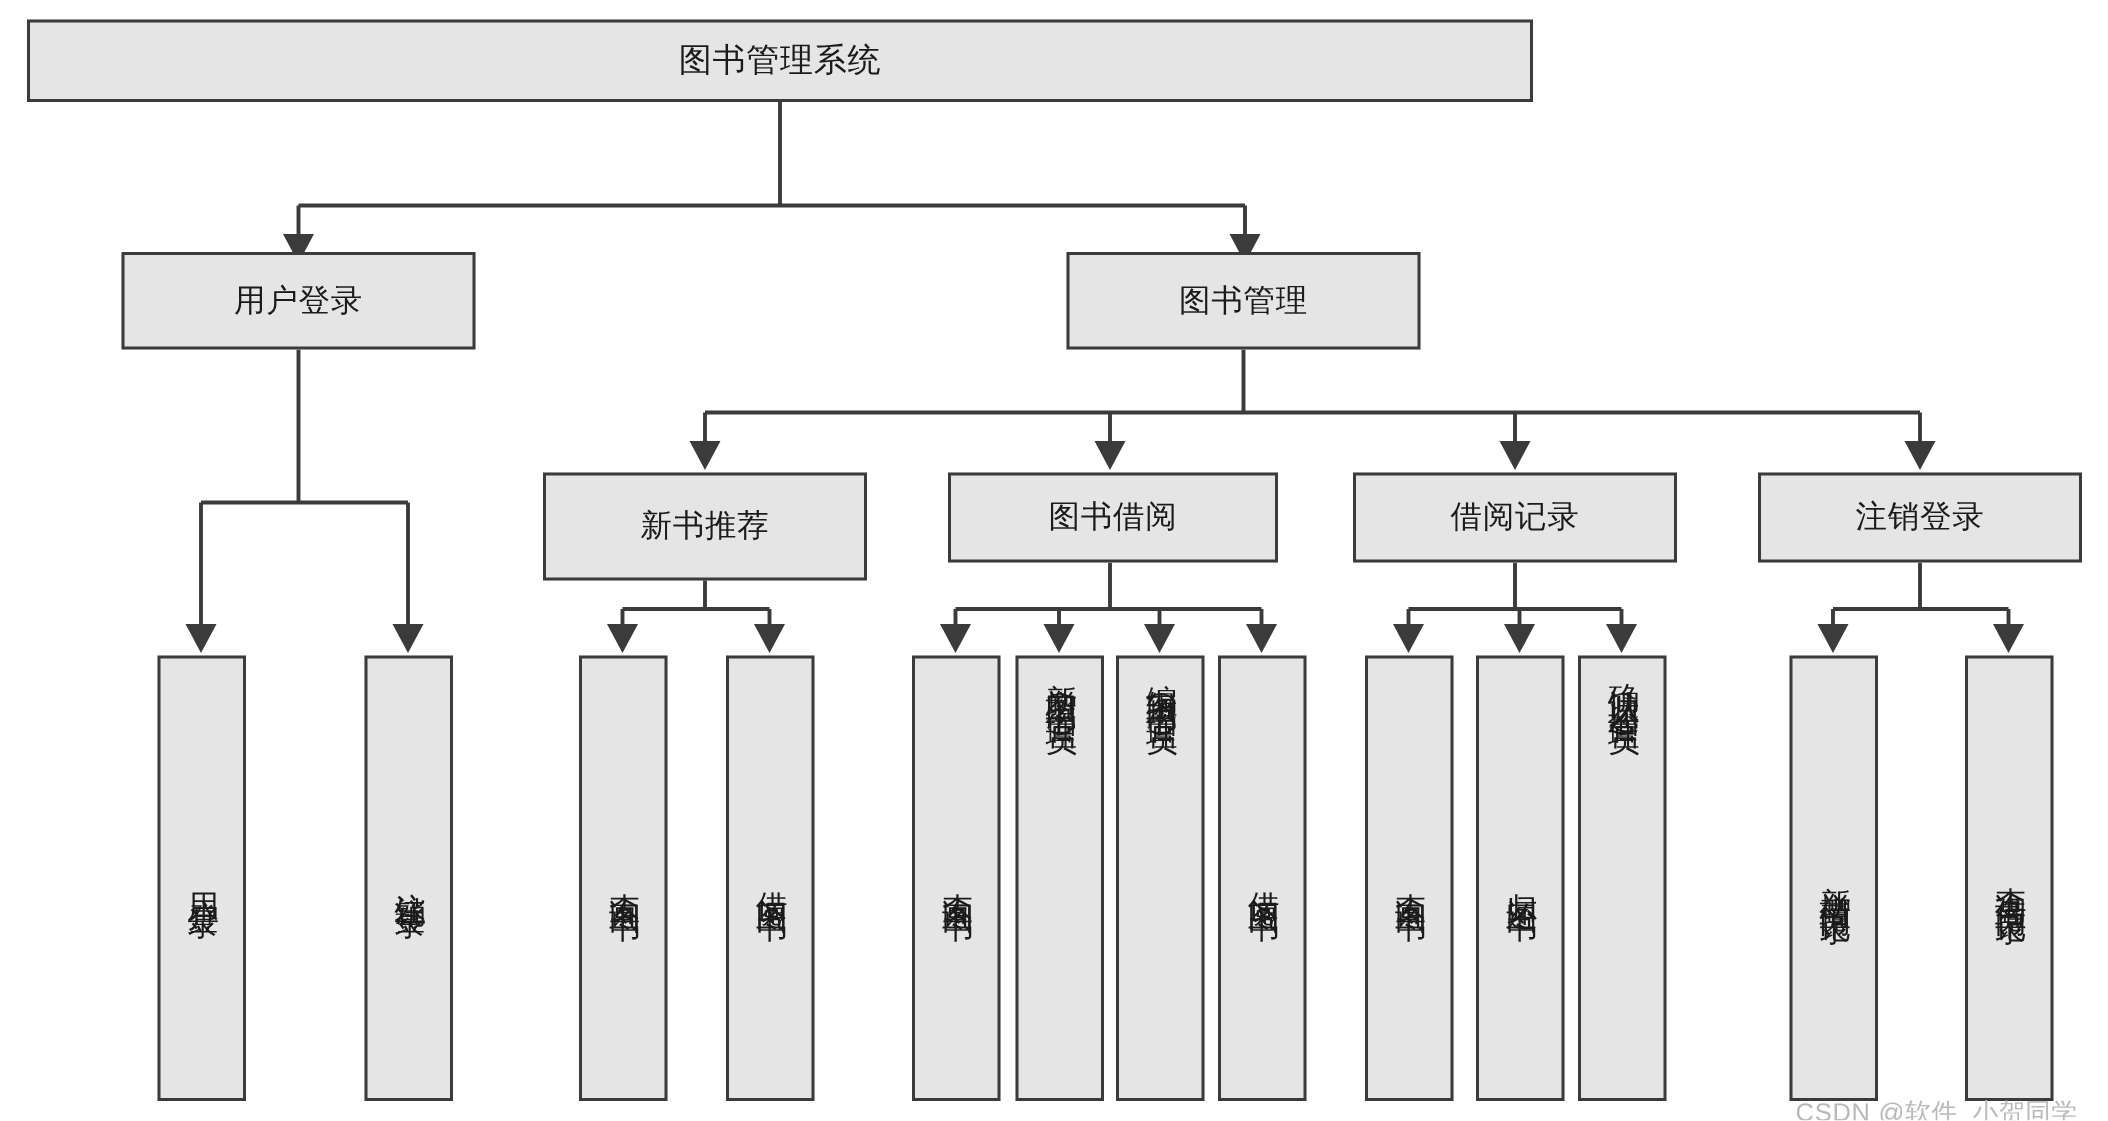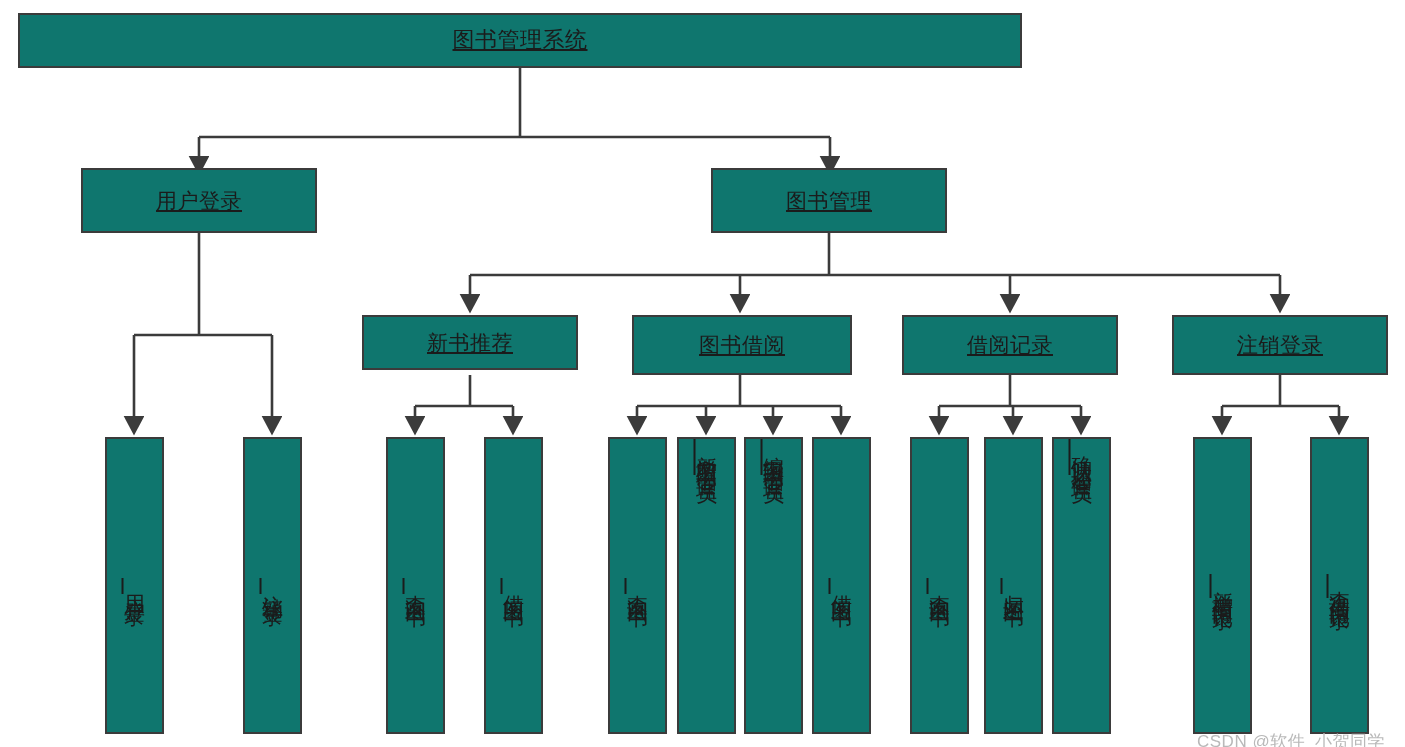--- a/index.html
+++ b/index.html
@@ -22,27 +22,26 @@
     left: 0;
     top: 0;
     width: 1405px;
     height: 747px;
     pointer-events: none;
   }
   .node {
     position: absolute;
     box-sizing: border-box;
     border: 2.5px solid #3b3b3b;
-    background: #0f766e;
+    background: #e5e5e5;
     display: flex;
     align-items: center;
     justify-content: center;
     color: #1b1b1b;
     text-align: center;
-    text-decoration: underline;
   }
   .node-h {
     font-size: 21px;
     letter-spacing: 0.5px;
     line-height: 1.2;
   }
   .node-root {
     font-size: 22px;
   }
   .node-v {
@@ -124,21 +123,21 @@
     <span>图书管理系统</span>
   </div>
 
   <div class="node node-h" style="left:81px; top:168px; width:236px; height:65px;">
     <span>用户登录</span>
   </div>
   <div class="node node-h" style="left:711px; top:168px; width:236px; height:65px;">
     <span>图书管理</span>
   </div>
 
-  <div class="node node-h" style="left:362px; top:315px; width:216px; height:55px;">
+  <div class="node node-h" style="left:362px; top:315px; width:216px; height:72px;">
     <span>新书推荐</span>
   </div>
   <div class="node node-h" style="left:632px; top:315px; width:220px; height:60px;">
     <span>图书借阅</span>
   </div>
   <div class="node node-h" style="left:902px; top:315px; width:216px; height:60px;">
     <span>借阅记录</span>
   </div>
   <div class="node node-h" style="left:1172px; top:315px; width:216px; height:60px;">
     <span>注销登录</span>

